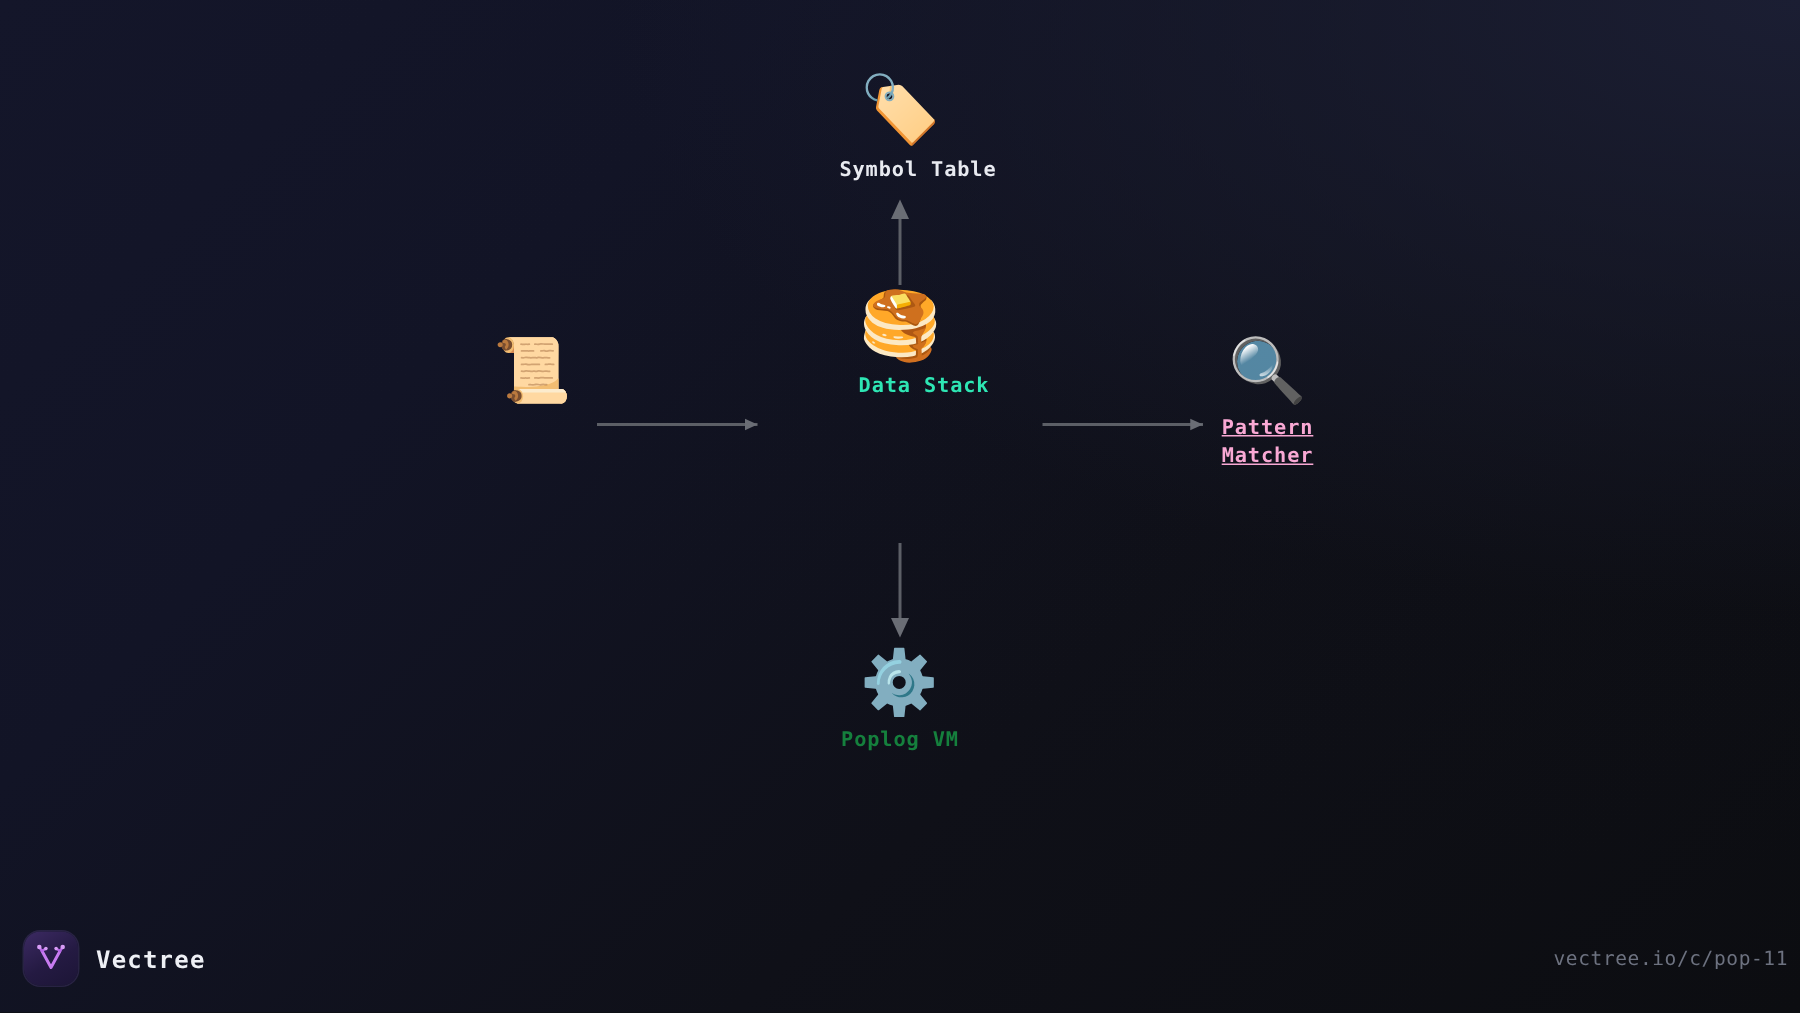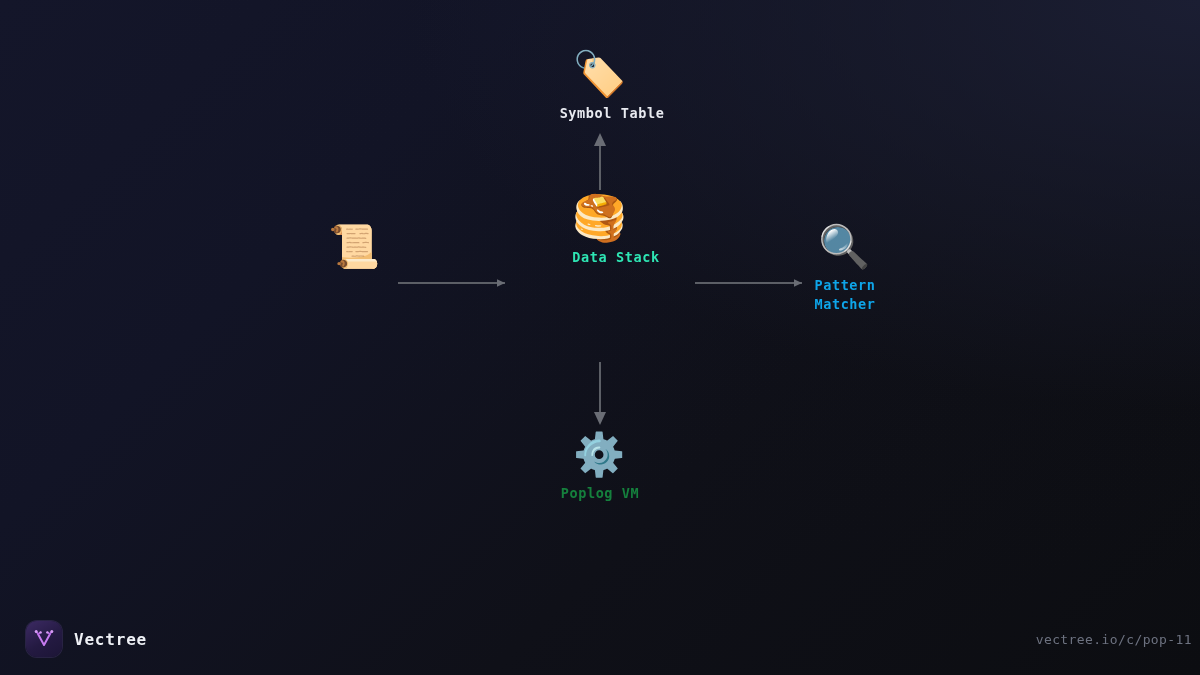--- a/index.html
+++ b/index.html
@@ -64,21 +64,21 @@
     color:#e8eaf0;
   }
 
   
   .icon-lg { font-size:44px; }
   .icon-md { font-size:42px; }
 
   
   #brand {
     position:absolute;
-    left:26px;
+    left:16px;
     bottom:18px;
     display:flex;
     flex-direction:column;
     gap:6px;
   }
 
   .brand-row {
     display:flex;
     align-items:center;
     gap:12px;
@@ -166,21 +166,21 @@
     <span class="node-icon icon-lg">🥞</span>
     <span class="node-label" style="color:#2ee6b4;margin-left:32px;">Data Stack</span>
   </div>
 
   <div class="node" style="left:355px; top:226px;">
     <span class="node-icon icon-md">📜</span>
   </div>
 
   <div class="node" style="left:845px; top:226px;">
     <span class="node-icon icon-md">🔍</span>
-    <span class="node-label" style="color:#0ea5e9;">Pattern
+    <span class="node-label" style="color:#f9a8d4;text-decoration:underline;">Pattern
 Matcher</span>
   </div>
 
   <div class="node" style="left:600px; top:434px;">
     <span class="node-icon icon-md">⚙️</span>
     <span class="node-label" style="color:#15803d;">Poplog VM</span>
   </div>
 
 </div>
 

